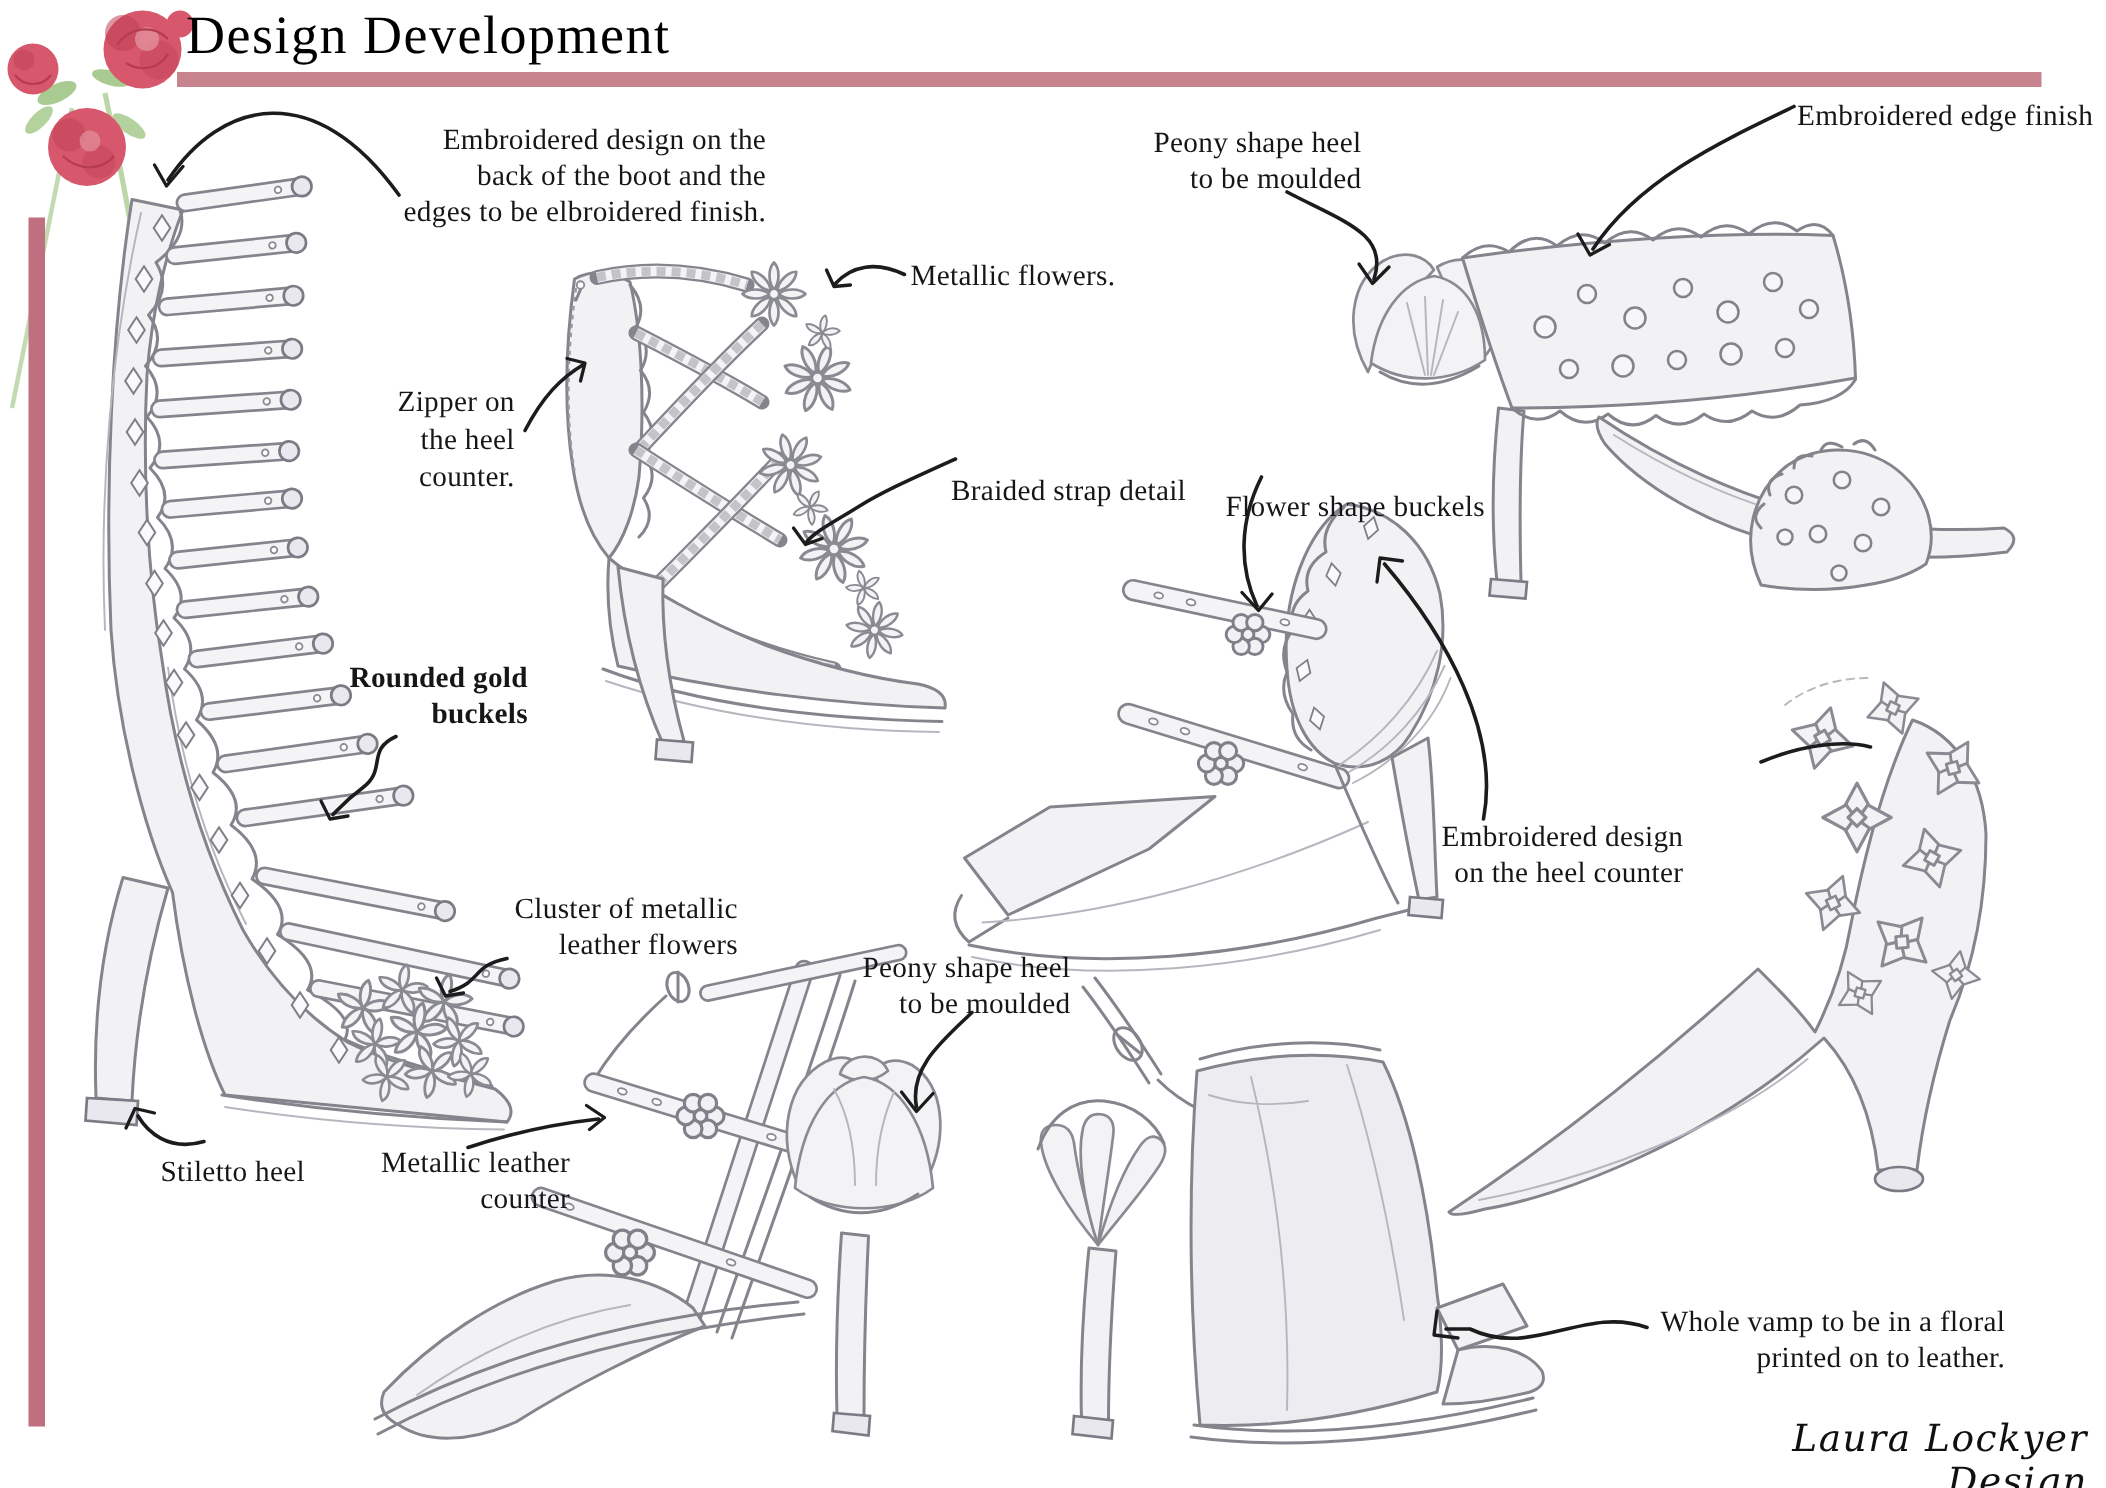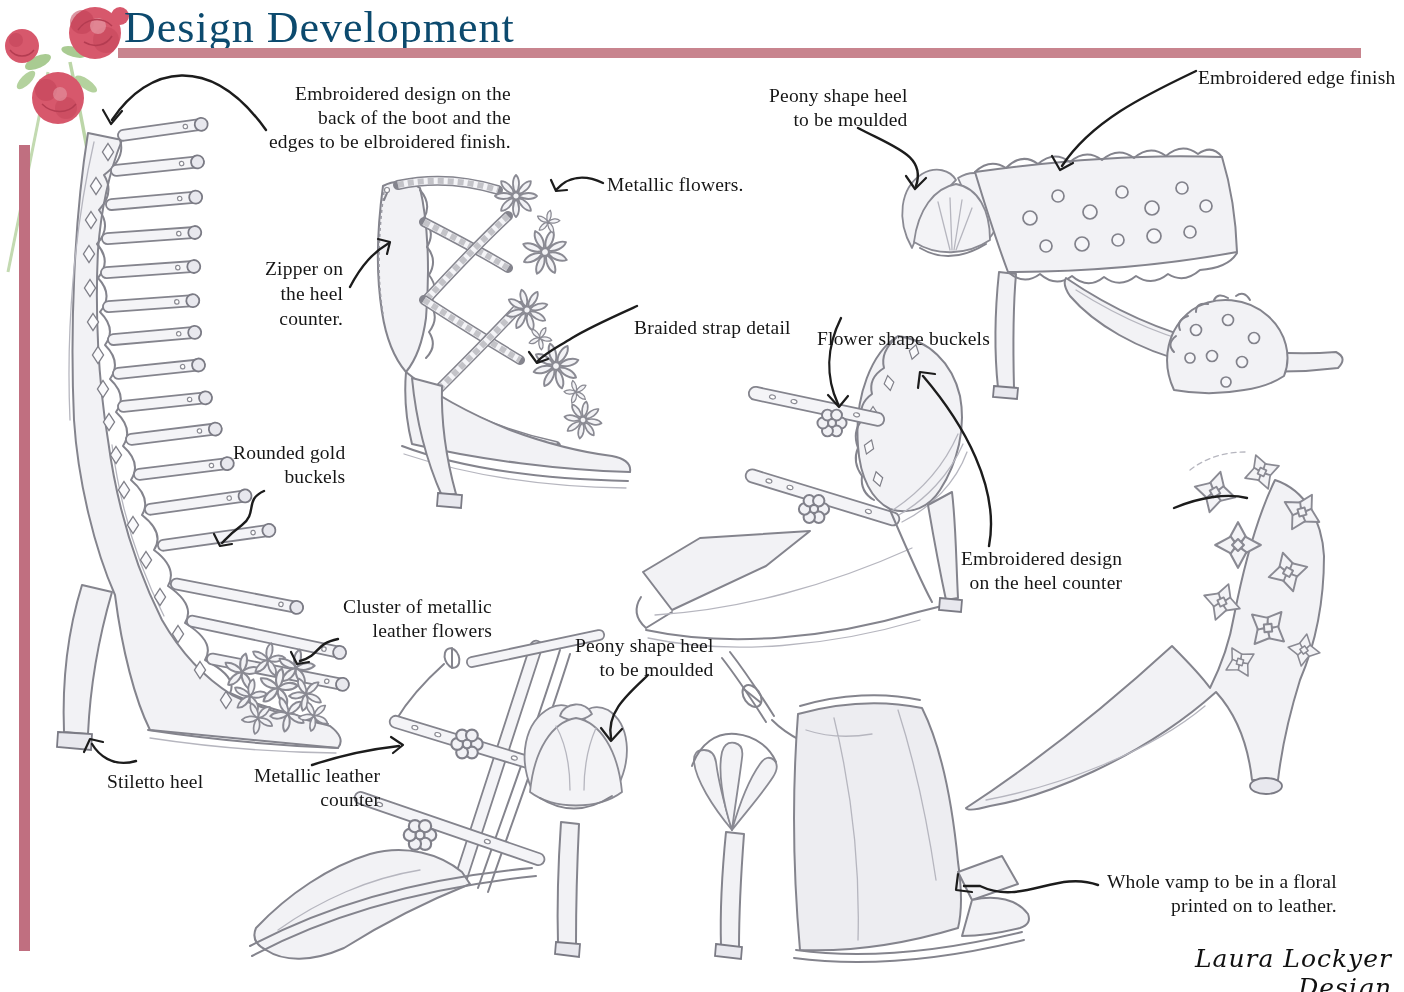--- a/index.html
+++ b/index.html
@@ -1,19 +1,19 @@
 <!DOCTYPE html>
 <html><head>
 <meta charset="utf-8">
 <style>
   html,body{margin:0;padding:0;background:#e8e8e8;}
   .board{position:relative;width:1404px;height:992px;background:#ffffff;overflow:hidden;
          font-family:"Liberation Serif", serif;color:#161616;}
   .canvas{position:absolute;left:0;top:0;width:1404px;height:992px;}
-  .title{position:absolute;left:124px;top:2px;font-size:44px;letter-spacing:1px;color:#0c4a6e;
+  .title{position:absolute;left:124px;top:2px;font-size:36px;letter-spacing:1px;color:#000000;
          font-family:"Liberation Serif", serif;white-space:nowrap;}
   .rule-h{position:absolute;left:118px;top:48px;width:1243px;height:10px;}
   .rule-v{position:absolute;left:19px;top:145px;width:11px;height:806px;}
   .ann{position:absolute;font-size:19.5px;line-height:24px;letter-spacing:.2px;white-space:nowrap;}
   .ann div{white-space:nowrap;text-align:right;}
   .signature{position:absolute;left:1120px;top:944px;width:272px;text-align:right;
              font-family:"DejaVu Serif", serif;font-style:italic;font-size:25px;letter-spacing:1px;color:#101010;}
   
   .fillshape{fill:#f2f2f5;stroke:#84848d;stroke-width:2;stroke-linejoin:round;}
   .fill2{fill:#ededf1;stroke:#84848d;stroke-width:2;stroke-linejoin:round;}
@@ -507,21 +507,21 @@
   <div>the heel</div>
   <div>counter.</div>
 </div>
 <div class="ann" style="left:634px;top:284px;margin-top:32px;">Braided strap detail</div>
 <div class="ann" style="left:769px;top:84px;">
   <div>Peony shape heel</div>
   <div>to be moulded</div>
 </div>
 <div class="ann" style="left:1198px;top:66px;text-align:right;">Embroidered edge finish</div>
 <div class="ann" style="left:817px;top:296px;margin-top:31px;">Flower shape buckels</div>
-<div class="ann" style="left:233px;top:441px;">
+<div class="ann" style="left:233px;top:441px;font-weight:bold;">
   <div>Rounded gold</div>
   <div>buckels</div>
 </div>
 <div class="ann" style="left:961px;top:547px;">
   <div>Embroidered design</div>
   <div>on the heel counter</div>
 </div>
 <div class="ann" style="left:343px;top:595px;">
   <div>Cluster of metallic</div>
   <div>leather flowers</div>

